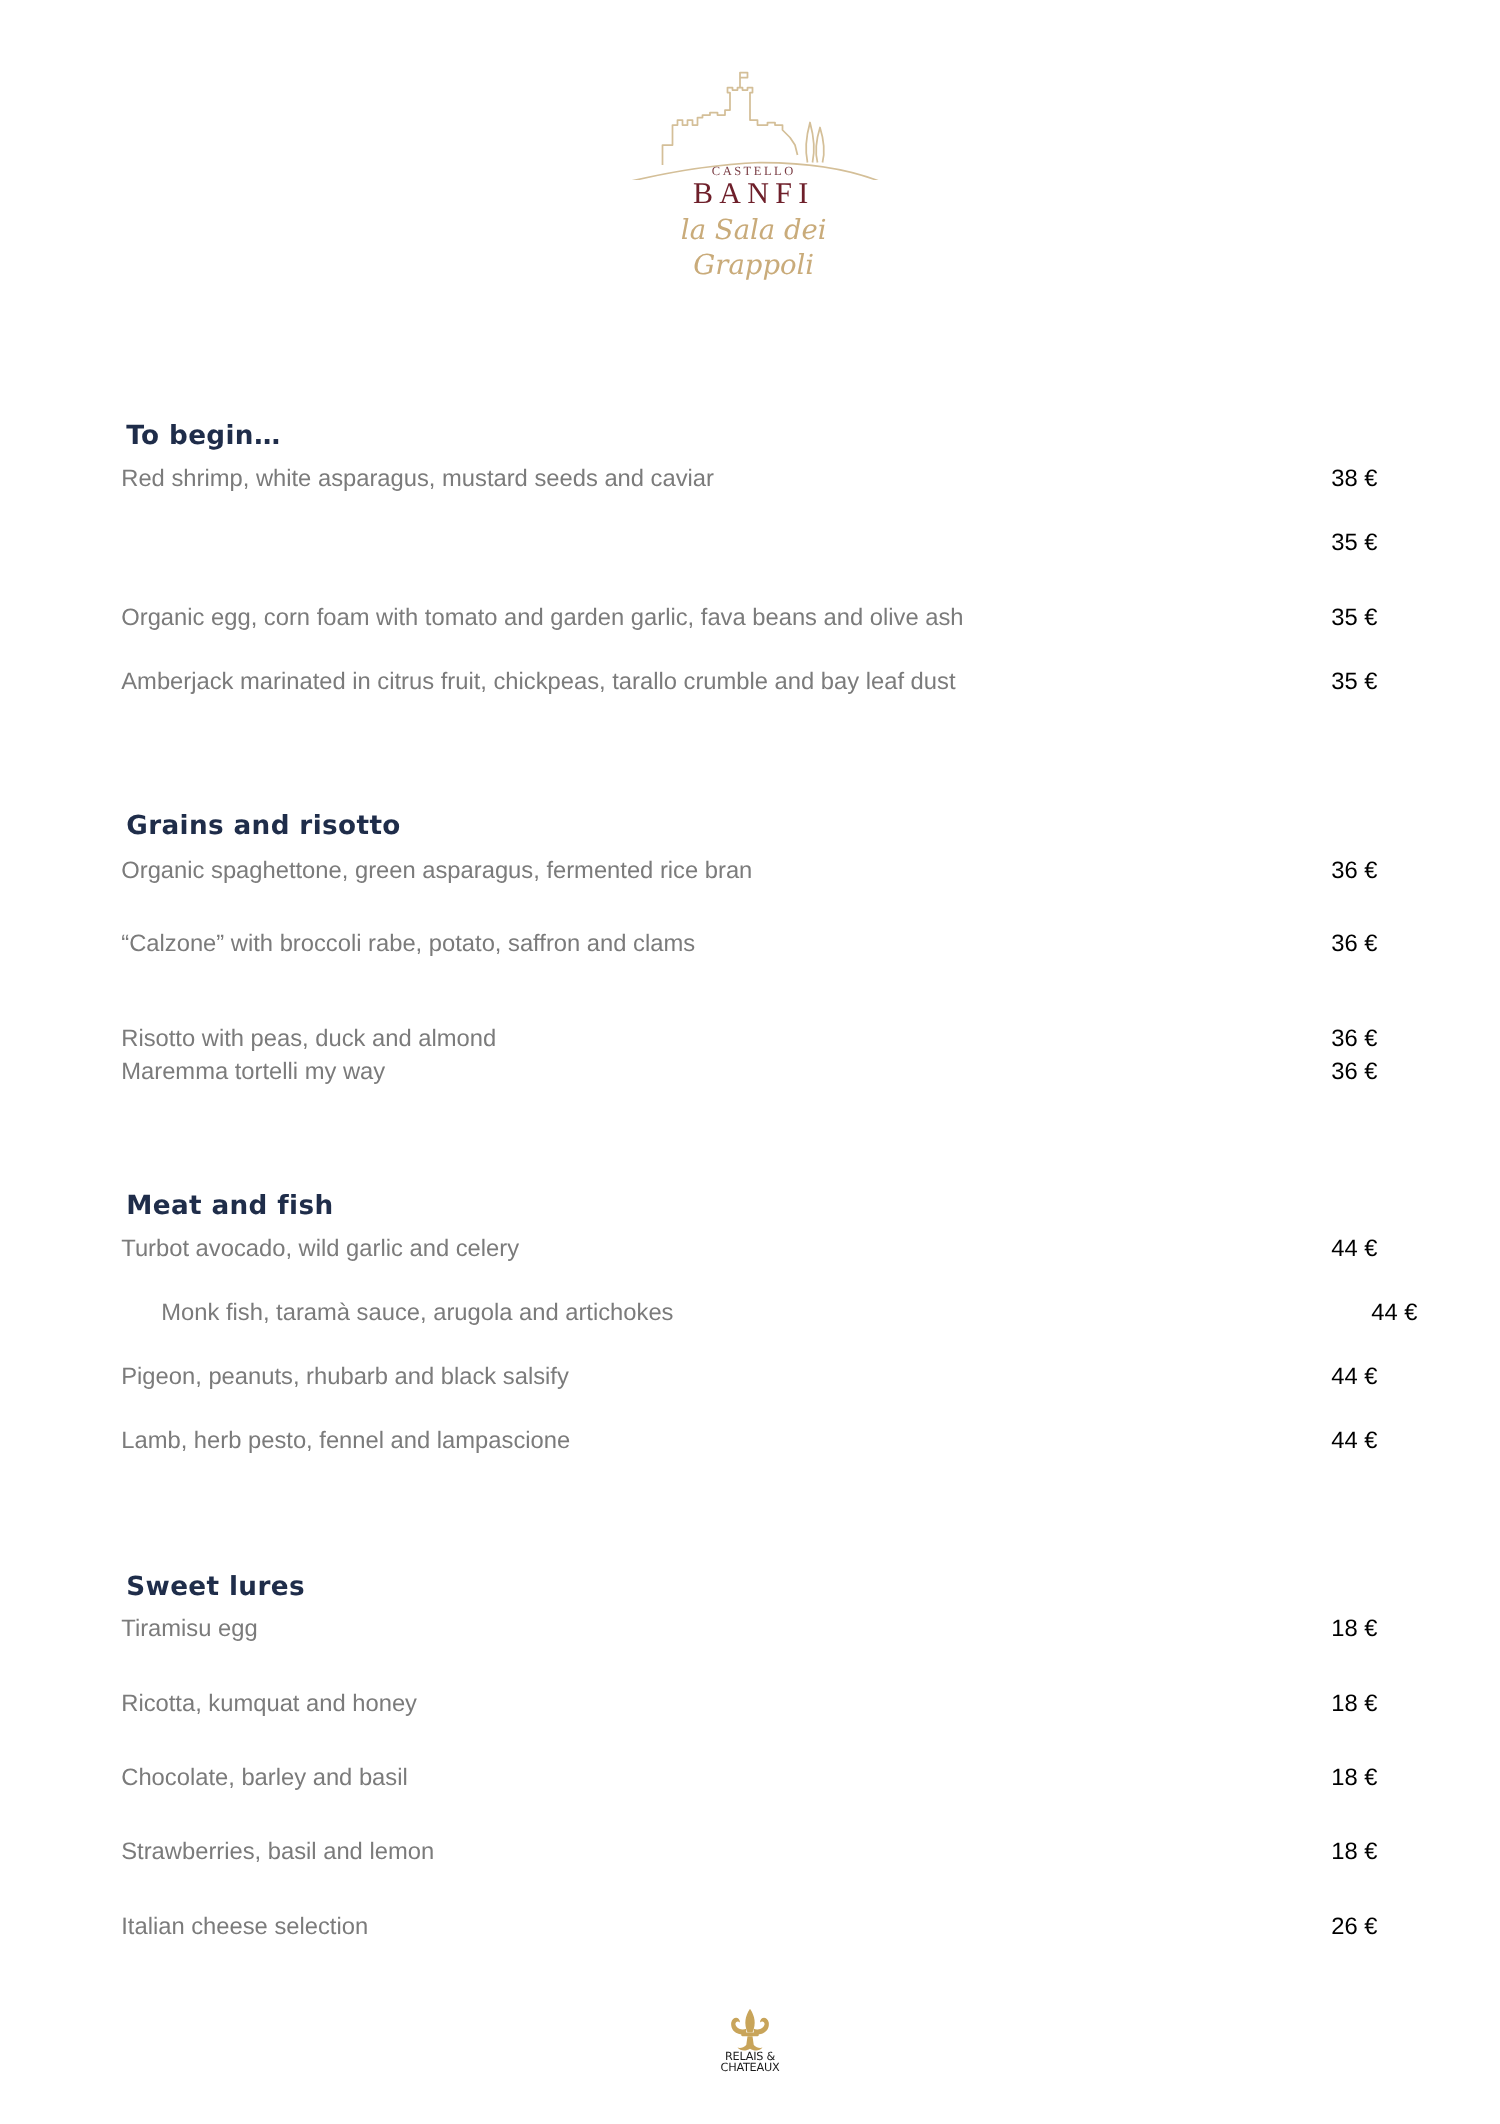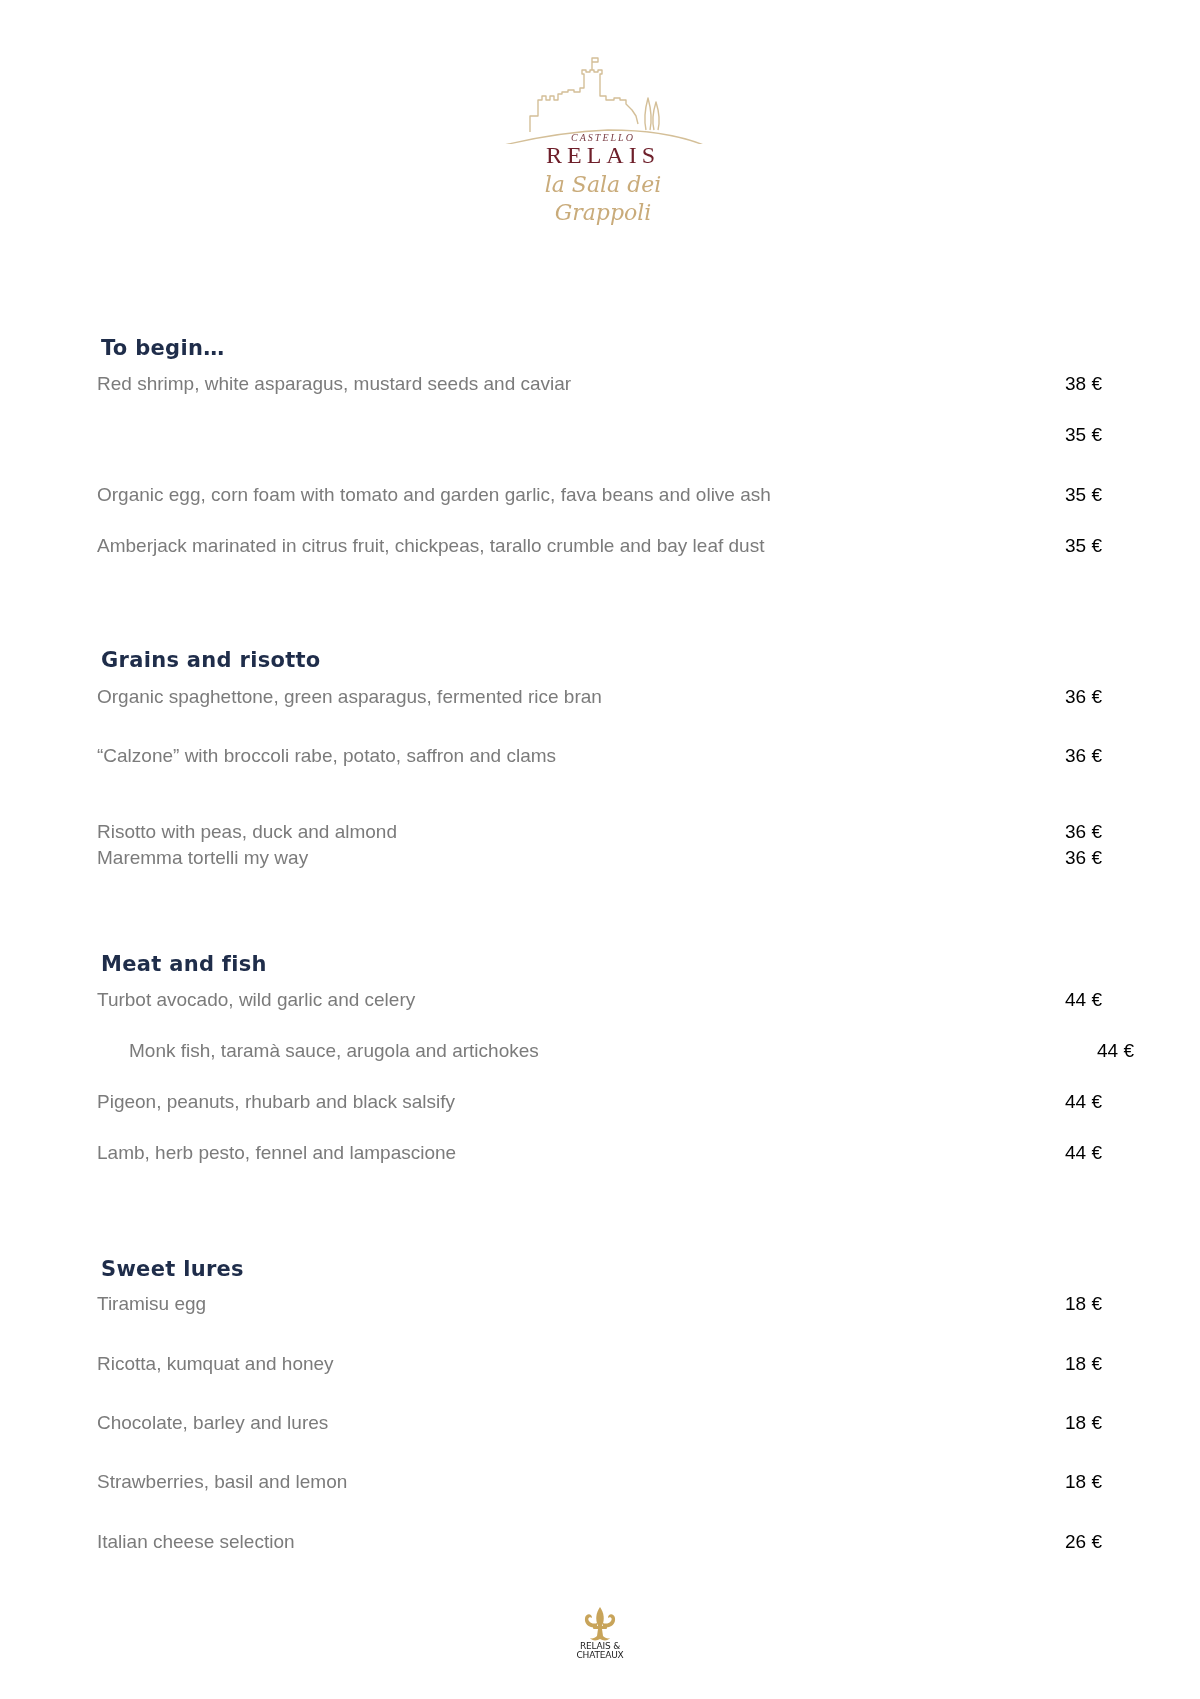--- a/index.html
+++ b/index.html
@@ -29,21 +29,20 @@
     .logo-castello {
       position: absolute;
       left: 0;
       width: 210px;
       top: 78px;
       text-align: center;
       font-family: "Liberation Serif", "DejaVu Serif", serif;
       font-size: 10px;
       letter-spacing: 2px;
       color: #7a3d44;
-      font-style: italic;
     }
     .logo-banfi {
       position: absolute;
       left: 0;
       width: 210px;
       top: 88px;
       text-align: center;
       font-family: "Liberation Serif", "DejaVu Serif", serif;
       font-size: 24px;
       letter-spacing: 5px;
@@ -134,21 +133,21 @@
 
       <path d="M32 78 L32 62 L40 62 L40 46 L44 46 L44 42 L48 42 L48 46 L52 46 L52 42 L56 42 L56 46 L60 46 L60 40 L64 40 L64 38 L70 38 L70 36 L76 36 L76 38 L82 38 L82 34 L86 34 L86 20 L84 20 L84 16 L88 16 L88 18 L92 18 L92 16 L96 16 L96 18 L100 18 L100 16 L104 16 L104 20 L102 20 L102 42 L108 42 L108 46 L116 46 L116 44 L122 44 L122 46 L128 46 L128 50 L134 56 L138 62 L140 70"></path>
 
       <path d="M94 16 L94 4 L100 4 L100 8 L94 8"></path>
 
       <path d="M148 76 Q 145 62 150 44 Q 155 62 152 76"></path>
       <path d="M156 76 Q 153 64 158 48 Q 163 64 160 76"></path>
     </g>
   </svg>
   <div class="logo-castello">CASTELLO</div>
-  <div class="logo-banfi">RELAIS</div>
+  <div class="logo-banfi">BANFI</div>
   <div class="logo-sala">la Sala dei Grappoli</div>
 </div>
 
 <h2 class="section-title" style="top:331px;">To begin…</h2>
 <div class="menu-item" style="top:372px;">
   <span class="item-name">Red shrimp, white asparagus, mustard seeds and caviar</span>
   <span class="item-price">38 €</span>
 </div>
 <div class="menu-item" style="top:423px;">
   <span class="item-price">35 €</span>
@@ -201,21 +200,21 @@
 <h2 class="section-title" style="top:1252px;">Sweet lures</h2>
 <div class="menu-item" style="top:1292px;">
   <span class="item-name">Tiramisu egg</span>
   <span class="item-price">18 €</span>
 </div>
 <div class="menu-item" style="top:1352px;">
   <span class="item-name">Ricotta, kumquat and honey</span>
   <span class="item-price">18 €</span>
 </div>
 <div class="menu-item" style="top:1411px;">
-  <span class="item-name">Chocolate, barley and lures</span>
+  <span class="item-name">Chocolate, barley and basil</span>
   <span class="item-price">18 €</span>
 </div>
 <div class="menu-item" style="top:1470px;">
   <span class="item-name">Strawberries, basil and lemon</span>
   <span class="item-price">18 €</span>
 </div>
 <div class="menu-item" style="top:1530px;">
   <span class="item-name">Italian cheese selection</span>
   <span class="item-price">26 €</span>
 </div>

